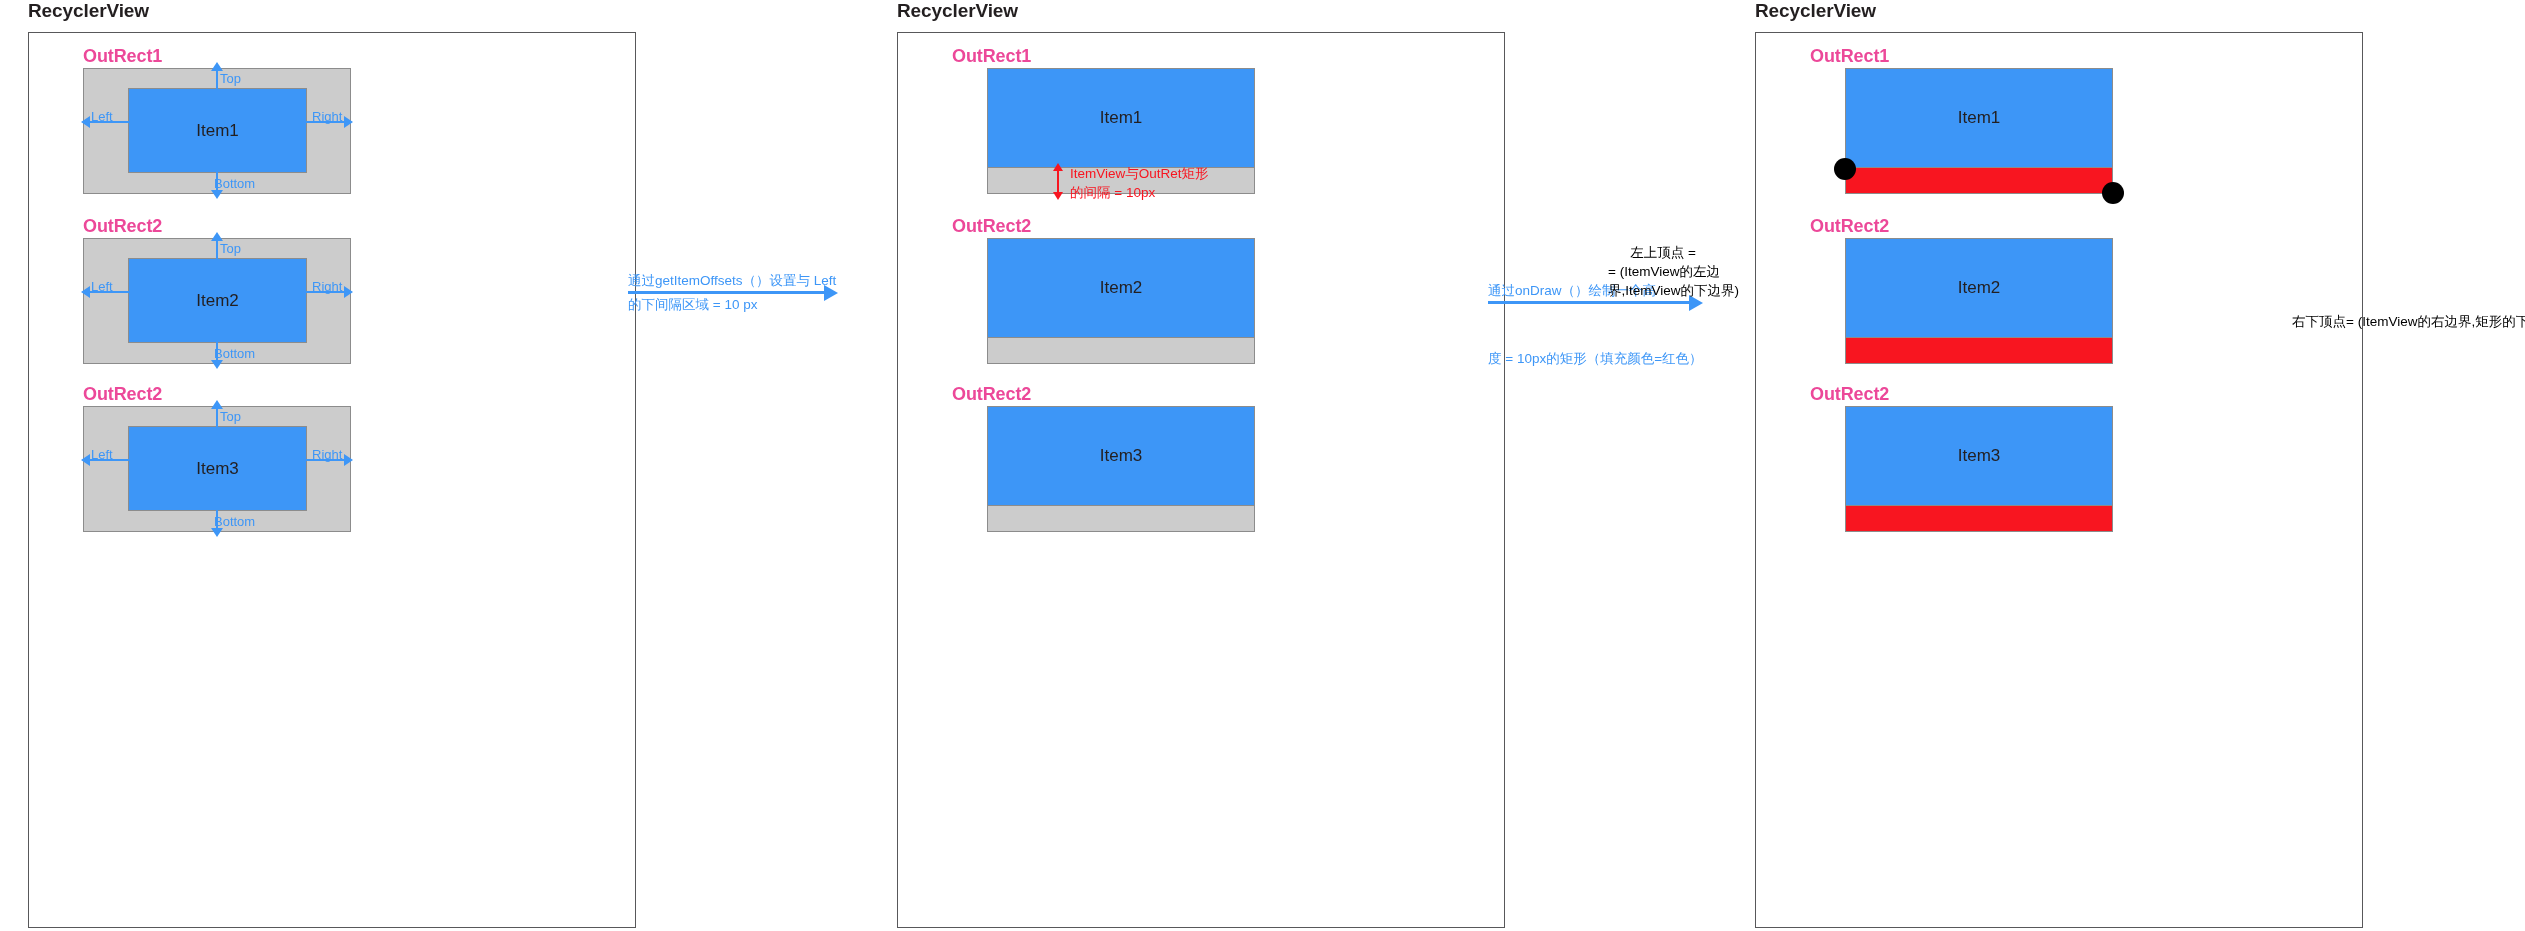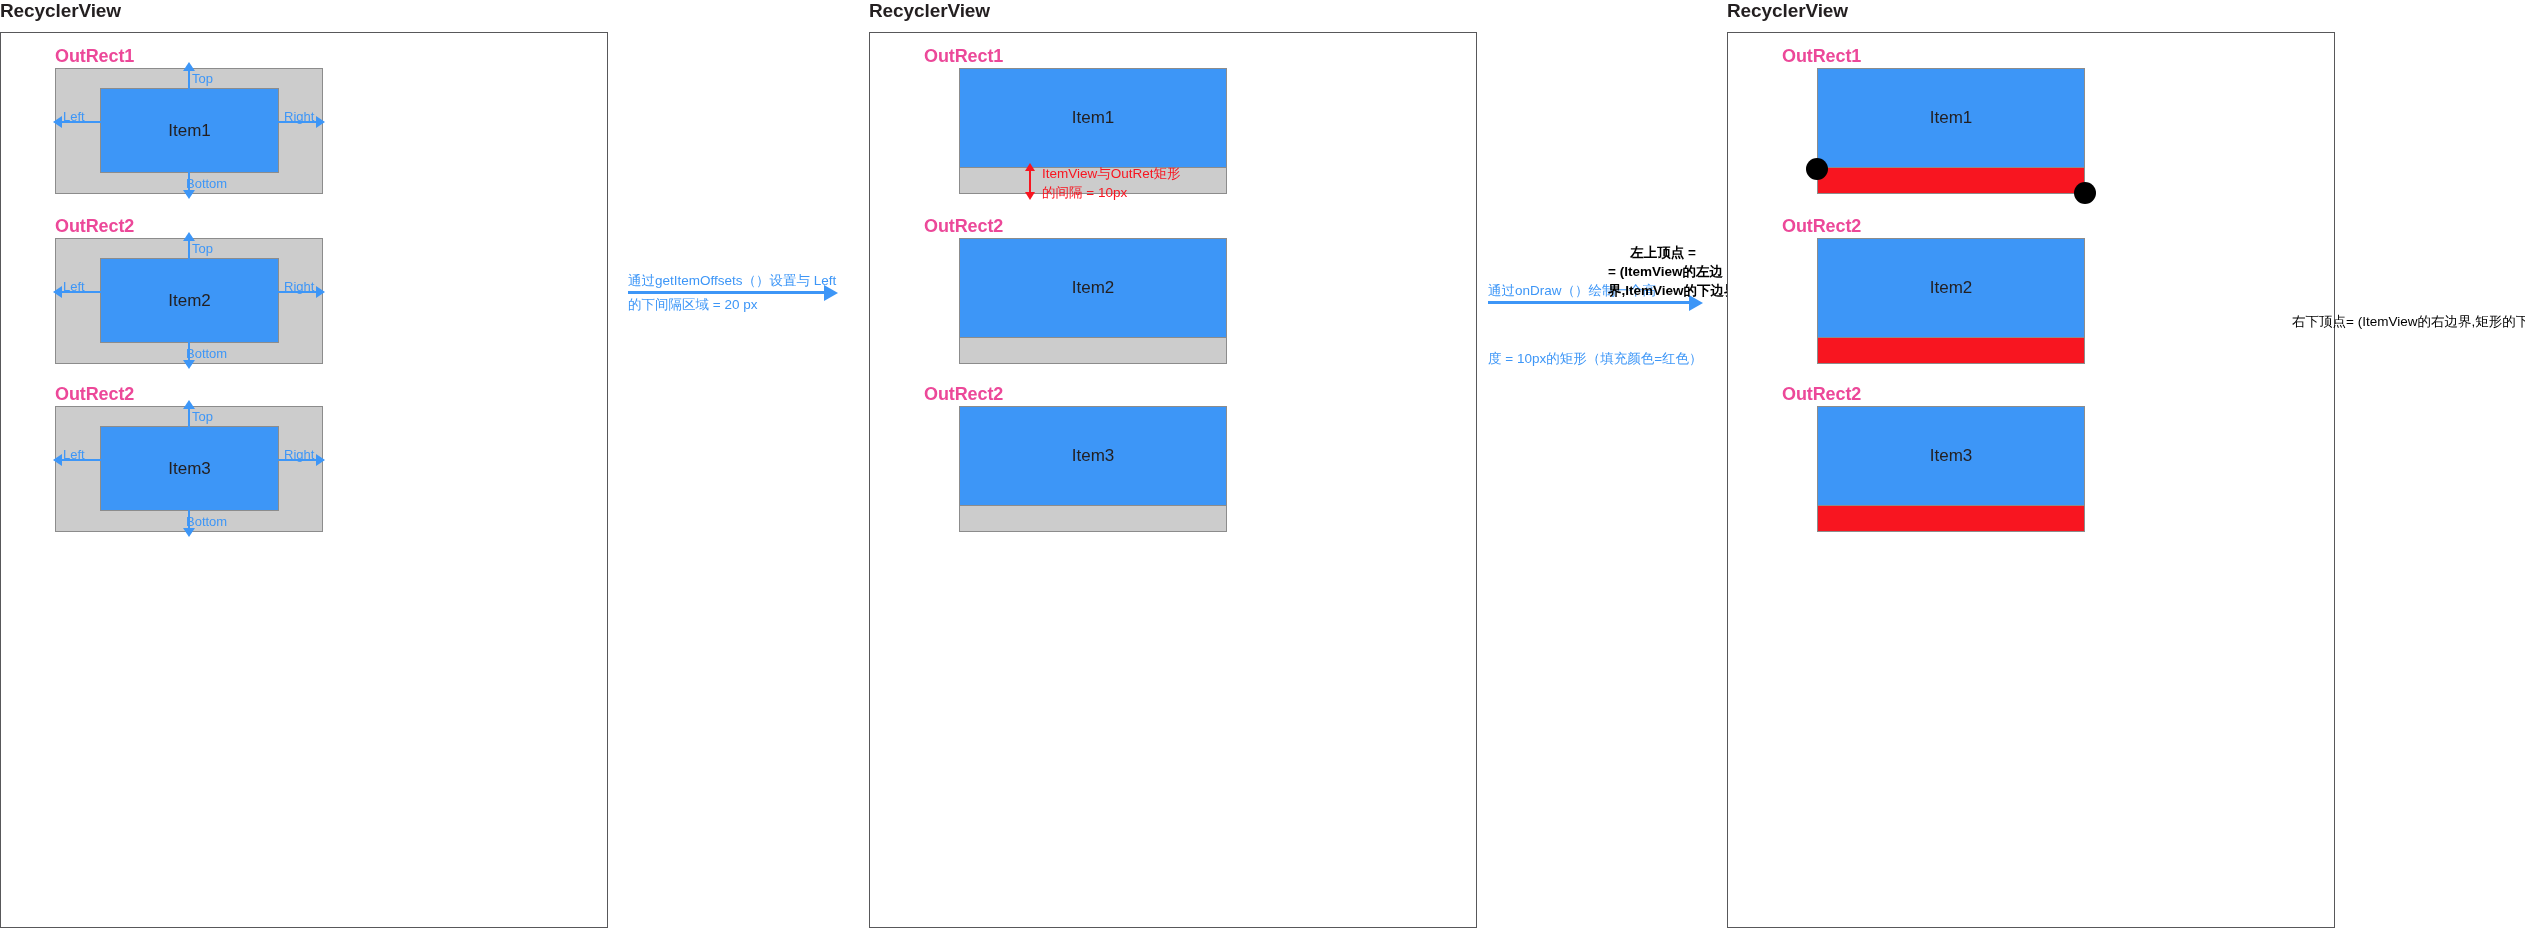--- a/index.html
+++ b/index.html
@@ -1,21 +1,21 @@
 <!DOCTYPE html>
 <html><head>
 <meta charset="utf-8">
 <style>
   html,body{margin:0;padding:0;background:#ffffff;}
   body{
     width:2525px;height:931px;position:relative;overflow:hidden;
     font-family:"Liberation Sans","DejaVu Sans",sans-serif;
     -webkit-font-smoothing:antialiased;
   }
-  .panel{position:absolute;top:0;width:610px;height:700px;}
+  .panel{position:absolute;top:0;width:610px;height:700px;margin-left:28px;}
   .panel-title{
     position:absolute;left:0;top:0;font-size:19px;font-weight:bold;color:#231f20;
     letter-spacing:-.1px;white-space:nowrap;
   }
   .panel-frame{
     position:absolute;left:0;top:32px;width:608px;height:896px;
     border:1px solid #58585a;box-sizing:border-box;background:#fff;
   }
   .block{position:absolute;}
   .block-label{
@@ -134,21 +134,21 @@
     <div class="arr-line-h" style="left:277px;top:459px;width:42px;"></div>
     <div class="arr-head ah-right" style="left:316px;top:454px;"></div>
     <div class="arrow-lbl" style="left:284px;top:447px;">Right</div>
   </div>
 </div>
 
 <div class="conn" style="left:628px;top:0;">
   <div class="conn-text" style="left:0px;top:272px;">通过getItemOffsets（）设置与 Left</div>
   <div class="conn-line" style="left:0px;top:291px;width:198px;"></div>
   <div class="conn-head" style="left:196px;top:285px;"></div>
-  <div class="conn-text" style="left:0px;top:296px;">的下间隔区域 = 20 px</div>
+  <div class="conn-text" style="left:0px;top:296px;">的下间隔区域 = 10 px</div>
 </div>
 
 <div class="panel" style="left:869px;">
   <div class="panel-title">RecyclerView</div>
   <div class="panel-frame"></div>
 
   <div class="block">
     <div class="block-label" style="left:55px;top:46px;">OutRect1</div>
     <div class="outrect" style="left:90px;top:68px;width:268px;height:126px;"></div>
     <div class="itemview" style="left:90px;top:68px;width:268px;height:100px;">
@@ -181,21 +181,21 @@
   </div>
 </div>
 
 <div class="conn" style="left:1488px;top:0;">
   <div class="conn-text" style="left:0px;top:282px;">通过onDraw（）绘制一个高</div>
   <div class="conn-line" style="left:0px;top:301px;width:203px;"></div>
   <div class="conn-head" style="left:201px;top:295px;"></div>
   <div class="conn-text" style="left:0px;top:306px;margin-top:44px;">度 = 10px的矩形（填充颜色=红色）</div>
 </div>
 
-<div class="vertex-note vertex-note-left" style="left:1608px;top:243px;width:110px;font-weight:bold;">
+<div class="vertex-note vertex-note-left" style="left:1608px;top:243px;width:110px;">
   <div>左上顶点 =</div>
   <div>= (ItemView的左边</div>
   <div>界,ItemView的下边界)</div>
 </div>
 
 <div class="panel" style="left:1727px;">
   <div class="panel-title">RecyclerView</div>
   <div class="panel-frame"></div>
 
   <div class="block">

